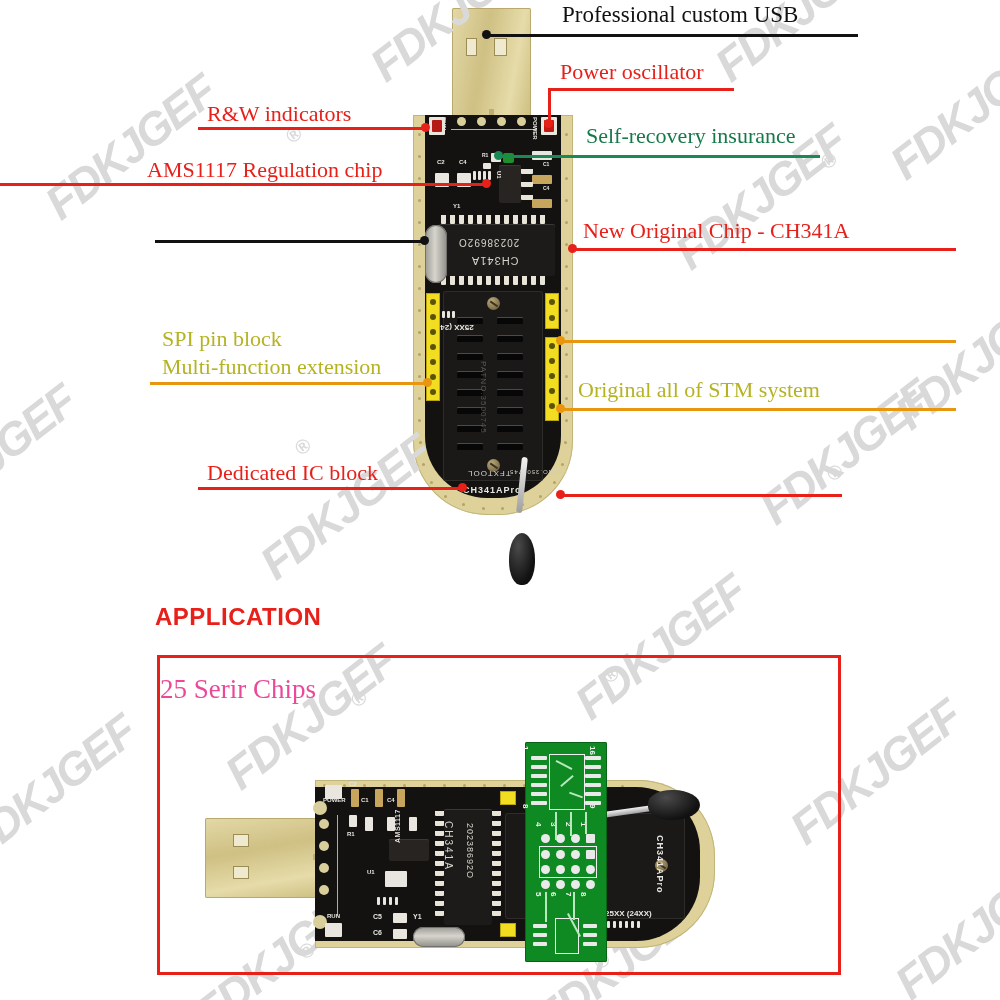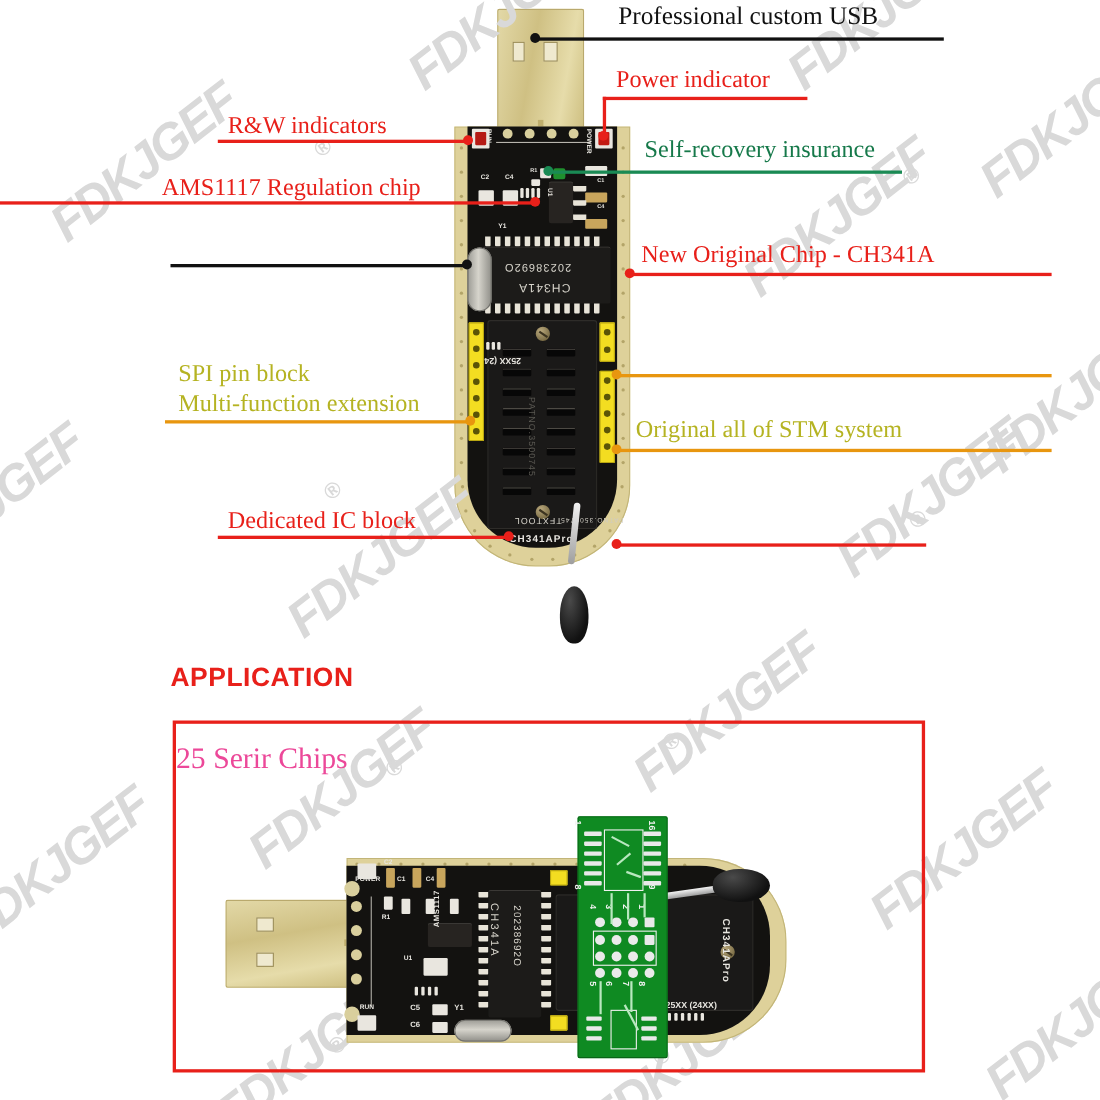--- a/index.html
+++ b/index.html
@@ -356,21 +356,21 @@
     <div class="h" style="left:486px;top:34px;width:372px;background:#111111;"></div>
   </div>
   <div class="dot" style="left:482px;top:30px;background:#111111;"></div>
   <div class="lbl black" style="left:562px;top:3px;font-size:23px;">Professional custom USB</div>
 
   <div class="lead">
     <div class="h" style="left:548px;top:88px;width:186px;background:#e8201a;"></div>
     <div class="v" style="left:548px;top:88px;height:36px;background:#e8201a;"></div>
   </div>
   <div class="dot" style="left:544px;top:119px;background:#e8201a;"></div>
-  <div class="lbl red" style="left:560px;top:60px;font-size:22px;">Power indicator</div>
+  <div class="lbl red" style="left:560px;top:60px;font-size:22px;">Power oscillator</div>
 
   <div class="lead">
     <div class="h" style="left:198px;top:127px;width:228px;background:#e8201a;"></div>
   </div>
   <div class="dot" style="left:421px;top:123px;background:#e8201a;"></div>
   <div class="lbl red" style="left:207px;top:102px;font-size:22px;">R&amp;W indicators</div>
 
   <div class="lead">
     <div class="h" style="left:500px;top:155px;width:320px;background:#1a8a54;"></div>
   </div>

